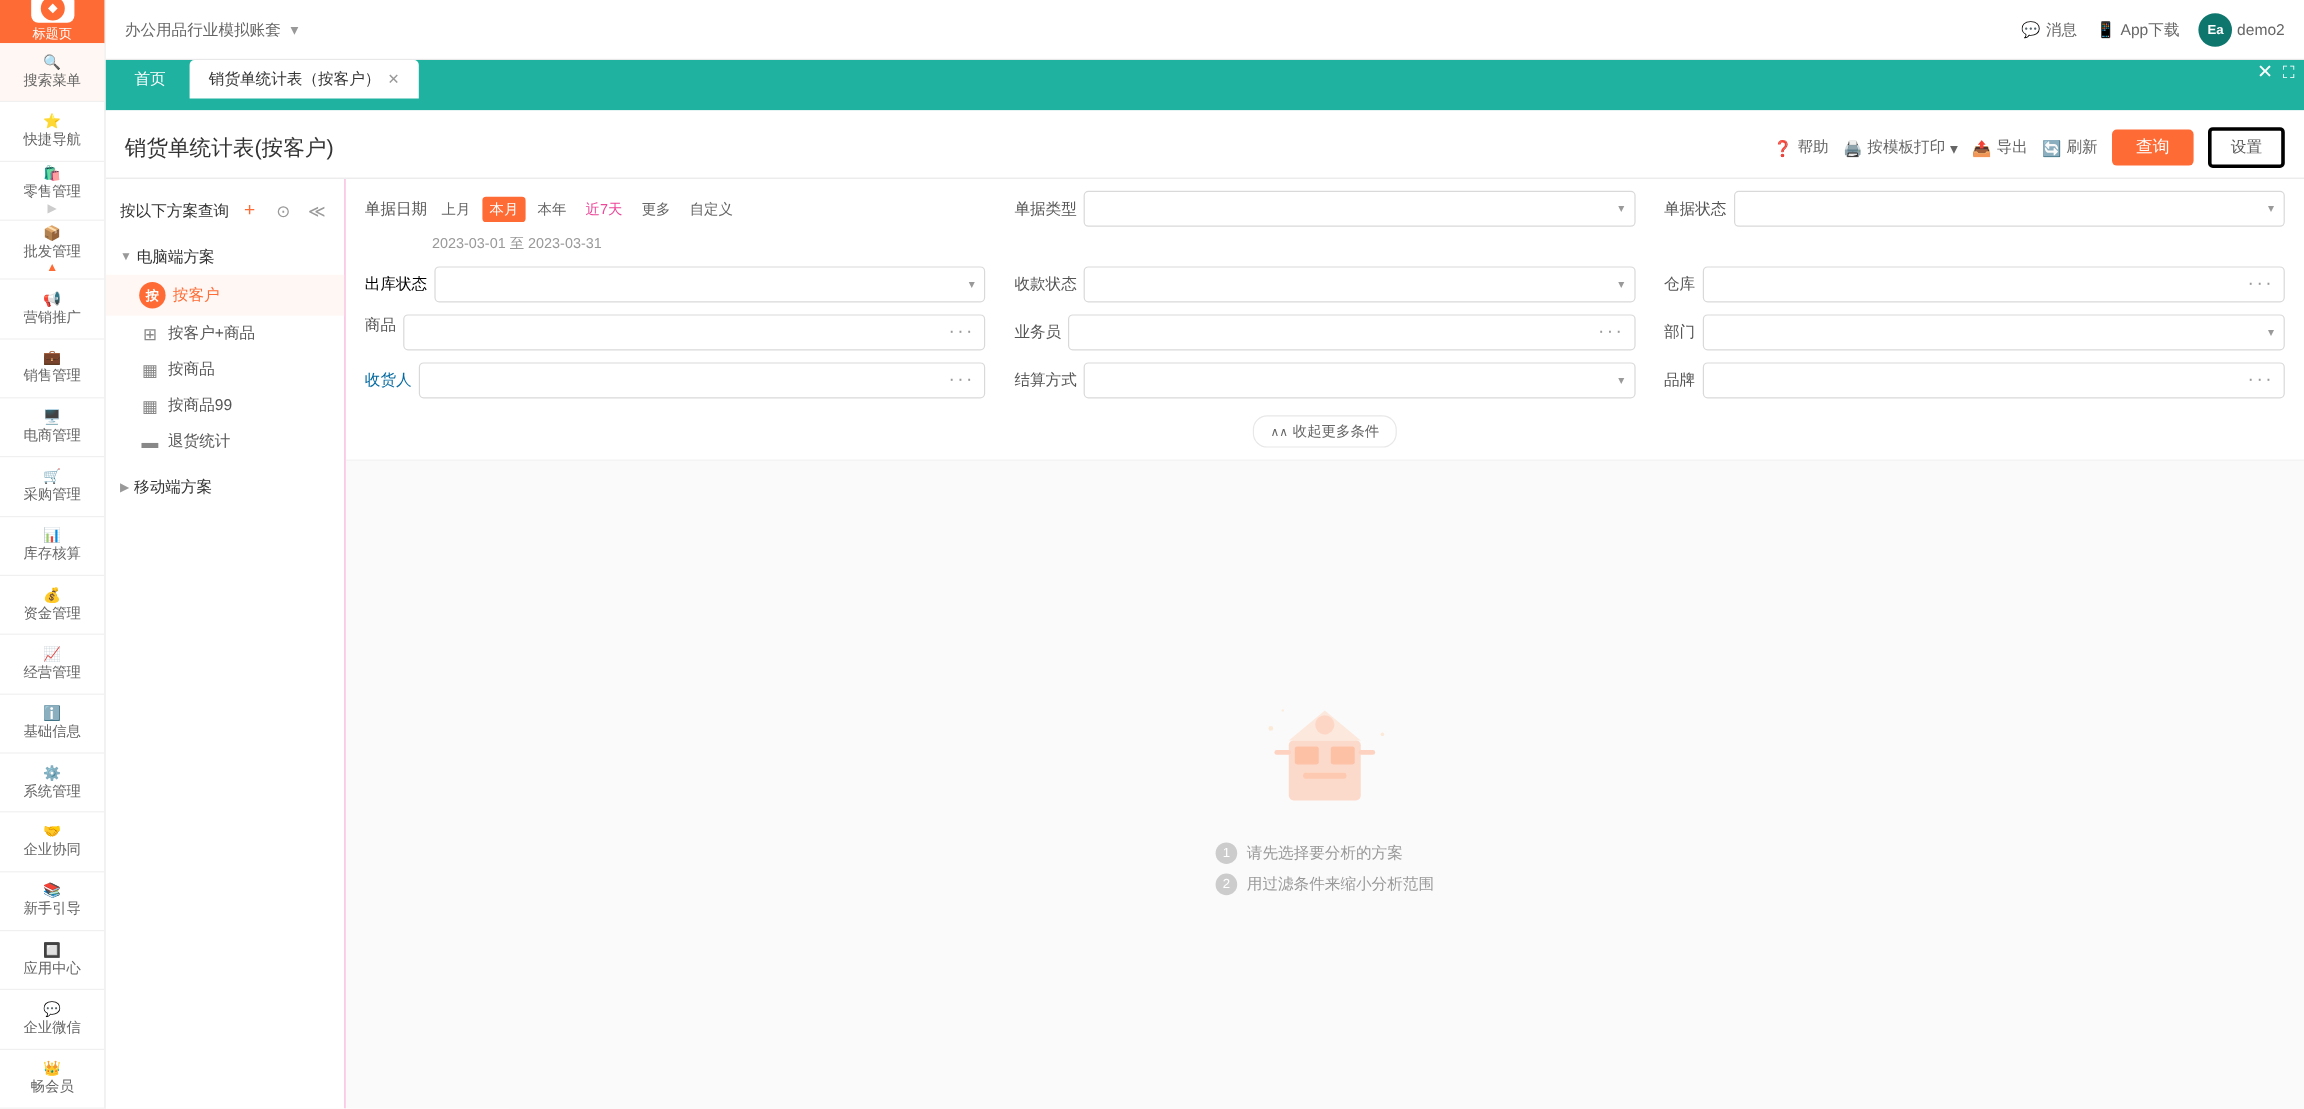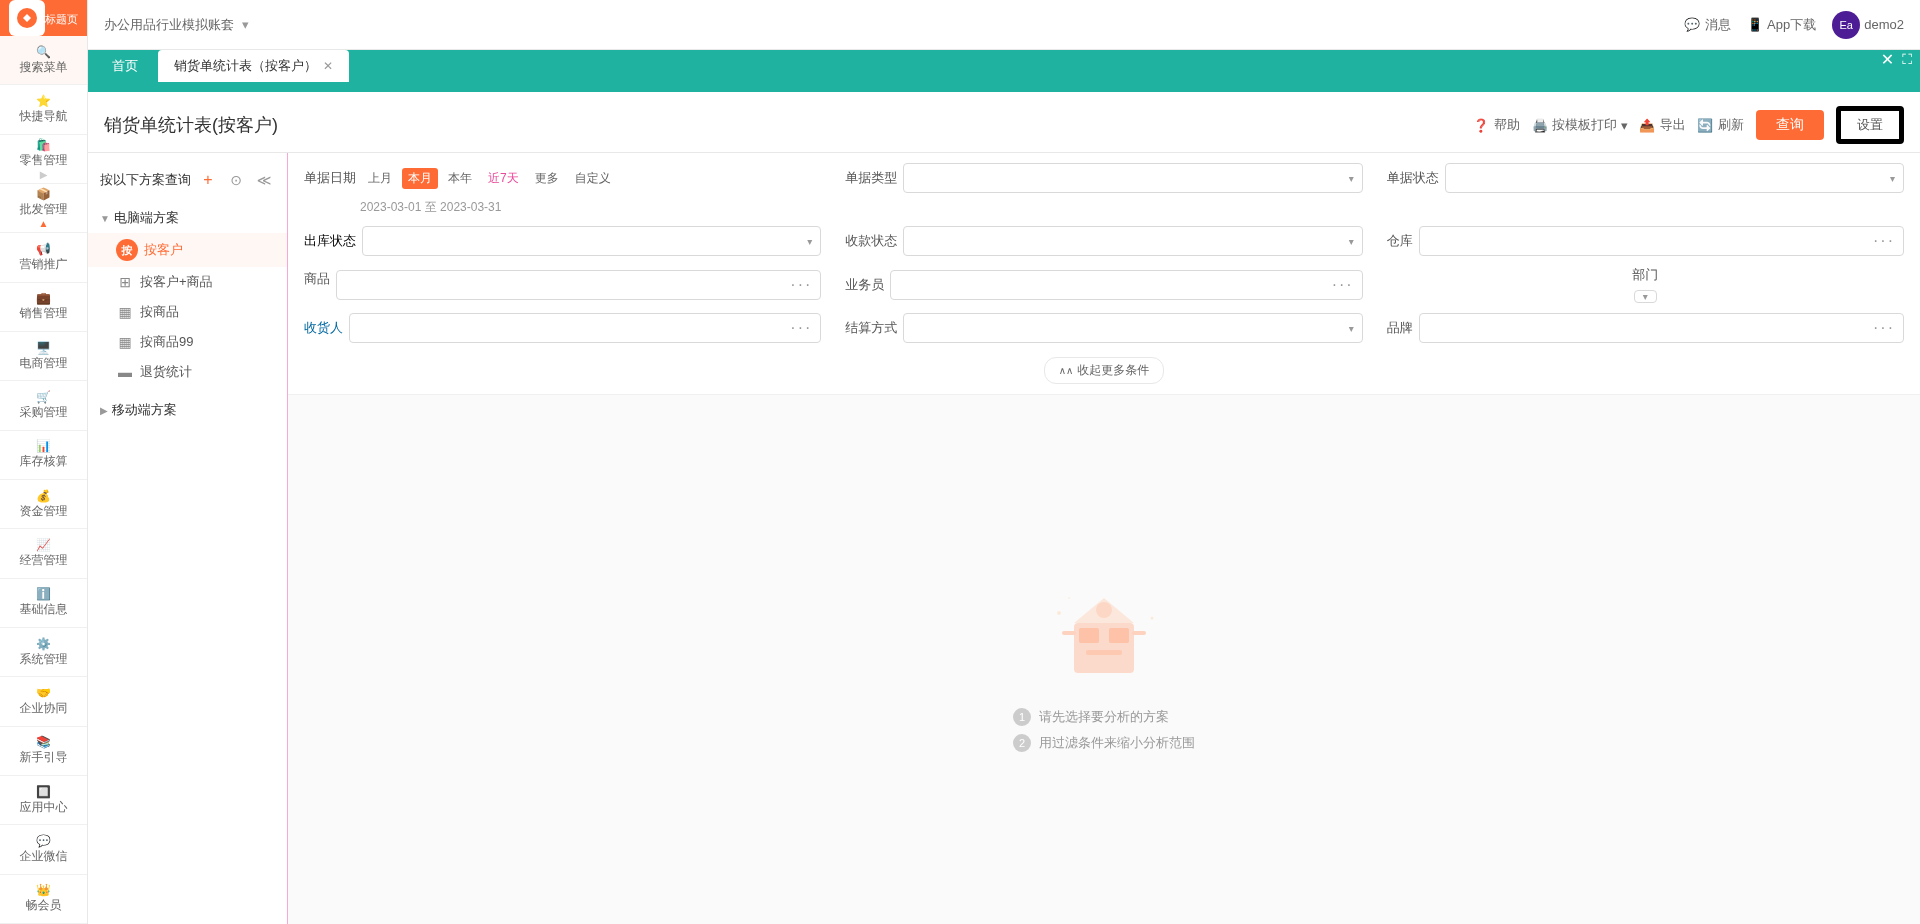--- a/index.html
+++ b/index.html
@@ -1,36 +1,36 @@
 <!DOCTYPE html>
 <html><head>
   <meta charset="utf-8">
   <style>
     * { margin: 0; padding: 0; box-sizing: border-box; }
     body { font-family: 'Microsoft YaHei', Arial, sans-serif; font-size: 13px; background: #f5f5f5; color: #333; width: 1920px; height: 924px; overflow: hidden; display: flex; }
 
     
     .sidebar { width: 88px; background: #fff; height: 924px; display: flex; flex-direction: column; border-right: 1px solid #e8e8e8; flex-shrink: 0; }
-    .sidebar-logo { height: 36px; background: #ff6b35; display: flex; align-items: center; justify-content: center; flex-direction: row; cursor: pointer; }
+    .sidebar-logo { height: 36px; background: #ff6b35; display: flex; align-items: center; justify-content: flex-end; flex-direction: column; cursor: pointer; }
     .sidebar-logo-icon { width: 36px; height: 36px; background: #fff; border-radius: 6px; display: flex; align-items: center; justify-content: center; }
     .sidebar-logo-icon svg { width: 24px; height: 24px; }
     .sidebar-label-text { font-size: 11px; color: #fff; margin-top: 2px; }
     .sidebar-menu-item { height: 56px; display: flex; flex-direction: column; align-items: center; justify-content: center; cursor: pointer; font-size: 12px; color: #666; border-bottom: 1px solid #f0f0f0; }
     .sidebar-search { background: #fff7f3; border-bottom: 1px solid #f0f0f0; }
     .sidebar-nav { border-bottom: 1px solid #f0f0f0; }
 
     
     .main-content { flex: 1; display: flex; flex-direction: column; height: 924px; overflow: hidden; }
 
     
     .topbar { height: 50px; background: #fff; display: flex; align-items: center; justify-content: space-between; padding: 0 16px; border-bottom: 1px solid #e8e8e8; flex-shrink: 0; }
     .topbar-left { display: flex; align-items: center; gap: 8px; }
     .topbar-right { display: flex; align-items: center; gap: 16px; }
     .topbar-right-item { display: flex; align-items: center; gap: 4px; font-size: 13px; color: #666; cursor: pointer; }
-    .avatar { width: 28px; height: 28px; border-radius: 50%; background: #4c1d95; display: flex; align-items: center; justify-content: center; color: #fff; font-size: 11px; overflow: hidden; }
+    .avatar { width: 28px; height: 28px; border-radius: 50%; background: #0f766e; display: flex; align-items: center; justify-content: center; color: #fff; font-size: 11px; overflow: hidden; font-weight: bold; }
 
     
     .tabbar { height: 42px; background: #20b2a0; display: flex; align-items: flex-start; padding: 0 8px; flex-shrink: 0; }
     .tab-item { height: 32px; padding: 0 16px; display: flex; align-items: center; gap: 6px; cursor: pointer; font-size: 13px; border-radius: 4px 4px 0 0; }
     .tab-item.home { color: #fff; background: transparent; }
     .tab-item.active { background: #fff; color: #333; }
     .tab-close { font-size: 12px; color: #999; cursor: pointer; }
 
     
     .page-content { flex: 1; display: flex; overflow: hidden; background: #fff; }
@@ -207,21 +207,21 @@
         </div>
         <div class="header-action">
           <span>📤</span>
           <span>导出</span>
         </div>
         <div class="header-action">
           <span>🔄</span>
           <span>刷新</span>
         </div>
         <button class="query-btn" style="font-size:14px;padding:6px 20px;background:#ff6b35;color:#fff;border:none;border-radius:4px;cursor:pointer;">查询</button>
-        <button class="settings-btn" style="font-size:13px;padding:5px 16px;border:5px solid #000000;border-radius:4px;cursor:pointer;background:#fff;">设置</button>
+        <button class="settings-btn" style="font-size:13px;padding:5px 16px;border:3px solid #000000;border-radius:4px;cursor:pointer;background:#fff;">设置</button>
       </div>
     </div>
 
     <div class="page-content">
 
       <div class="scheme-panel">
         <div class="scheme-panel-header">
           <span>按以下方案查询</span>
           <div class="scheme-panel-actions">
             <div class="scheme-action-btn" style="font-size:16px;color:#ff6b35;">+</div>
@@ -341,21 +341,21 @@
                 <span style="color:#999;font-size:16px;letter-spacing:2px;">···</span>
               </div>
             </div>
             <div style="display:flex;align-items:center;gap:6px;">
               <span style="font-size:13px;color:#555;white-space:nowrap;">业务员</span>
               <div style="flex:1;height:30px;border:1px solid #d9d9d9;border-radius:4px;padding:0 8px;font-size:12px;background:#fff;display:flex;align-items:center;justify-content:space-between;cursor:pointer;">
                 <span></span>
                 <span style="color:#999;font-size:16px;letter-spacing:2px;">···</span>
               </div>
             </div>
-            <div style="display:flex;align-items:center;gap:6px;flex-direction:column;">
+            <div style="display:flex;align-items:center;gap:6px;">
               <span style="font-size:13px;color:#555;white-space:nowrap;">部门</span>
               <div style="flex:1;height:30px;border:1px solid #d9d9d9;border-radius:4px;padding:0 8px;font-size:12px;background:#fff;display:flex;align-items:center;justify-content:space-between;cursor:pointer;">
                 <span></span>
                 <span style="color:#999;font-size:10px;">▾</span>
               </div>
             </div>
           </div>
 
           <div style="padding:4px 16px 6px 16px;display:grid;grid-template-columns:1fr 1fr 1fr;gap:8px 24px;align-items:center;">
             <div style="display:flex;align-items:center;gap:6px;">

